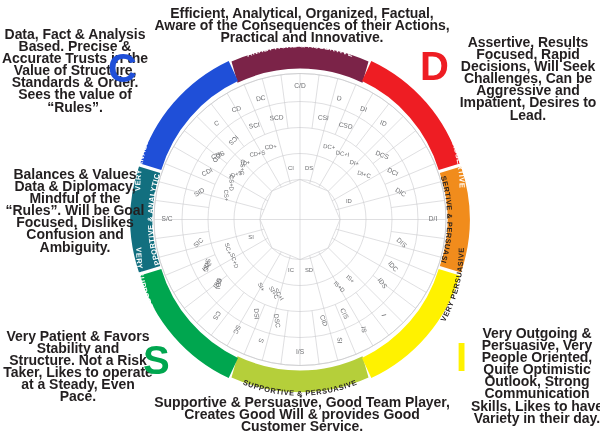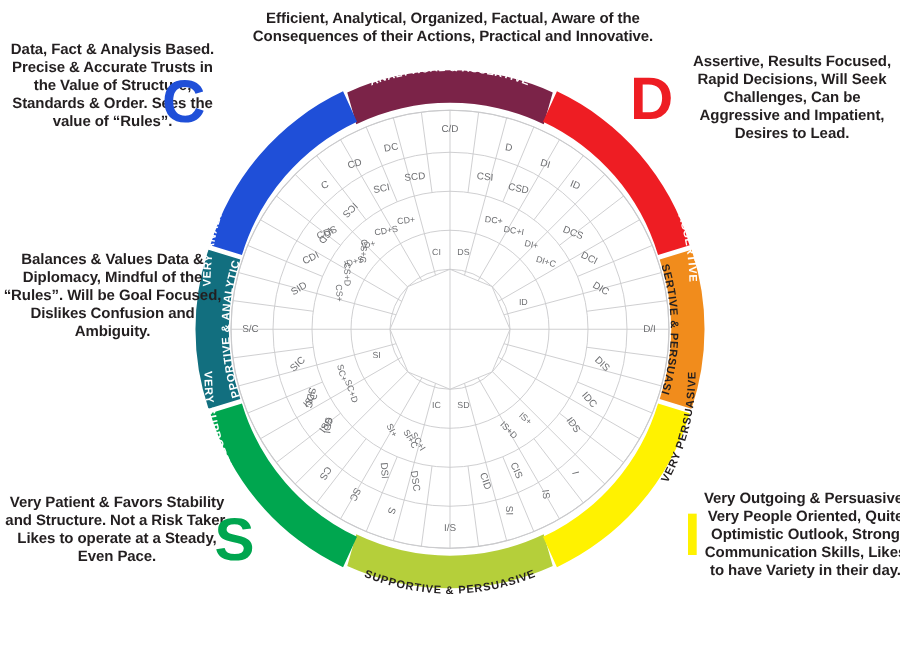--- a/index.html
+++ b/index.html
@@ -10,21 +10,21 @@
     font-family:"Liberation Sans", sans-serif;
     position:relative;
     overflow:hidden;
     color:#231f20;
   }
   #stage{position:absolute;left:0;top:0;width:600px;height:439px;}
 
   .desc{
     position:absolute;
     text-align:center;
-    font-size:10px;
+    font-size:14px;
     line-height:12.1px;
     font-weight:bold;
     color:#231f20;
     letter-spacing:-0.05px;
   }
   #desc-c   {left:2px;  top:28px;  width:146px;}
   #desc-d   {left:458px;top:36px;  width:140px;}
   #desc-sc  {left:2px;  top:168px; width:146px;}
   #desc-di  {left:458px;top:168px; width:140px;}
   #desc-s   {left:2px;  top:330px; width:152px;text-align:center;}
@@ -69,20 +69,21 @@
 <body>
 
 <div id="stage">
 
   <div class="desc" id="desc-cd">Efficient, Analytical, Organized, Factual, Aware of the Consequences of their Actions, Practical and Innovative.</div>
   <div class="desc" id="desc-d">Assertive, Results Focused, Rapid Decisions, Will Seek Challenges, Can be Aggressive and Impatient, Desires to Lead.</div>
   <div class="desc" id="desc-c">Data, Fact &amp; Analysis Based.  Precise &amp; Accurate Trusts in the Value of Structure, Standards &amp; Order. Sees the value of “Rules”.</div>
   <div class="desc" id="desc-sc">Balances &amp; Values Data &amp; Diplomacy, Mindful of the “Rules”. Will be Goal Focused, Dislikes Confusion and Ambiguity.</div>
   <div class="desc" id="desc-s">Very Patient &amp; Favors Stability and Structure.  Not a Risk Taker, Likes to operate at a Steady, Even Pace.</div>
   <div class="desc" id="desc-i">Very Outgoing &amp; Persuasive, Very People Oriented, Quite Optimistic Outlook, Strong Communication Skills, Likes to have Variety in their day.</div>
+  <div class="desc" id="desc-si">Supportive &amp; Persuasive, Good Team Player, Creates Good Will &amp; provides Good Customer Service.</div>
 
   <div class="bigletter" id="big-c">C</div>
   <div class="bigletter" id="big-d">D</div>
   <div class="bigletter" id="big-s">S</div>
   <div class="bigletter" id="big-i">I</div>
 
   <svg id="wheel" width="600" height="439" viewBox="0 0 600 439">
     <defs>
       <path id="arcTopMid" d="M 228 64 A 148 148 0 0 1 372 64"></path>
       <path id="arcBotMid" d="M 228 375 A 148 148 0 0 0 372 375"></path>

